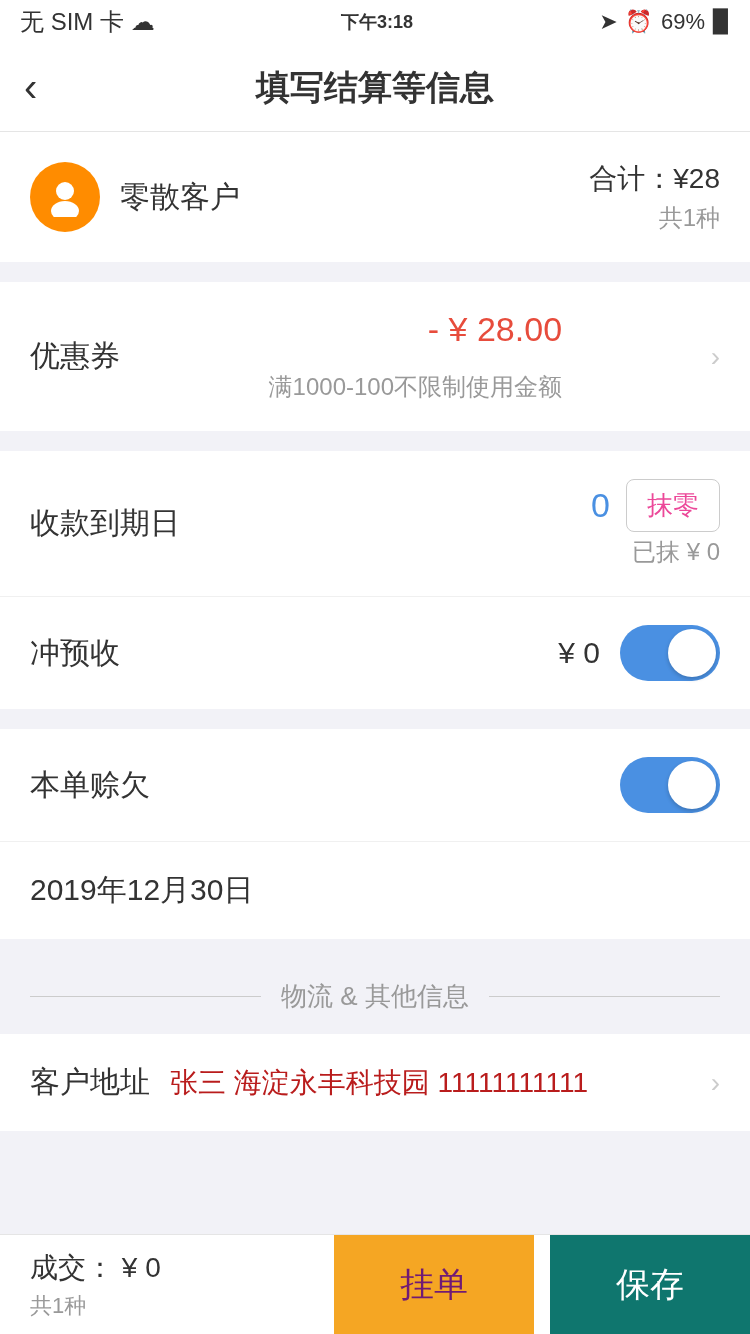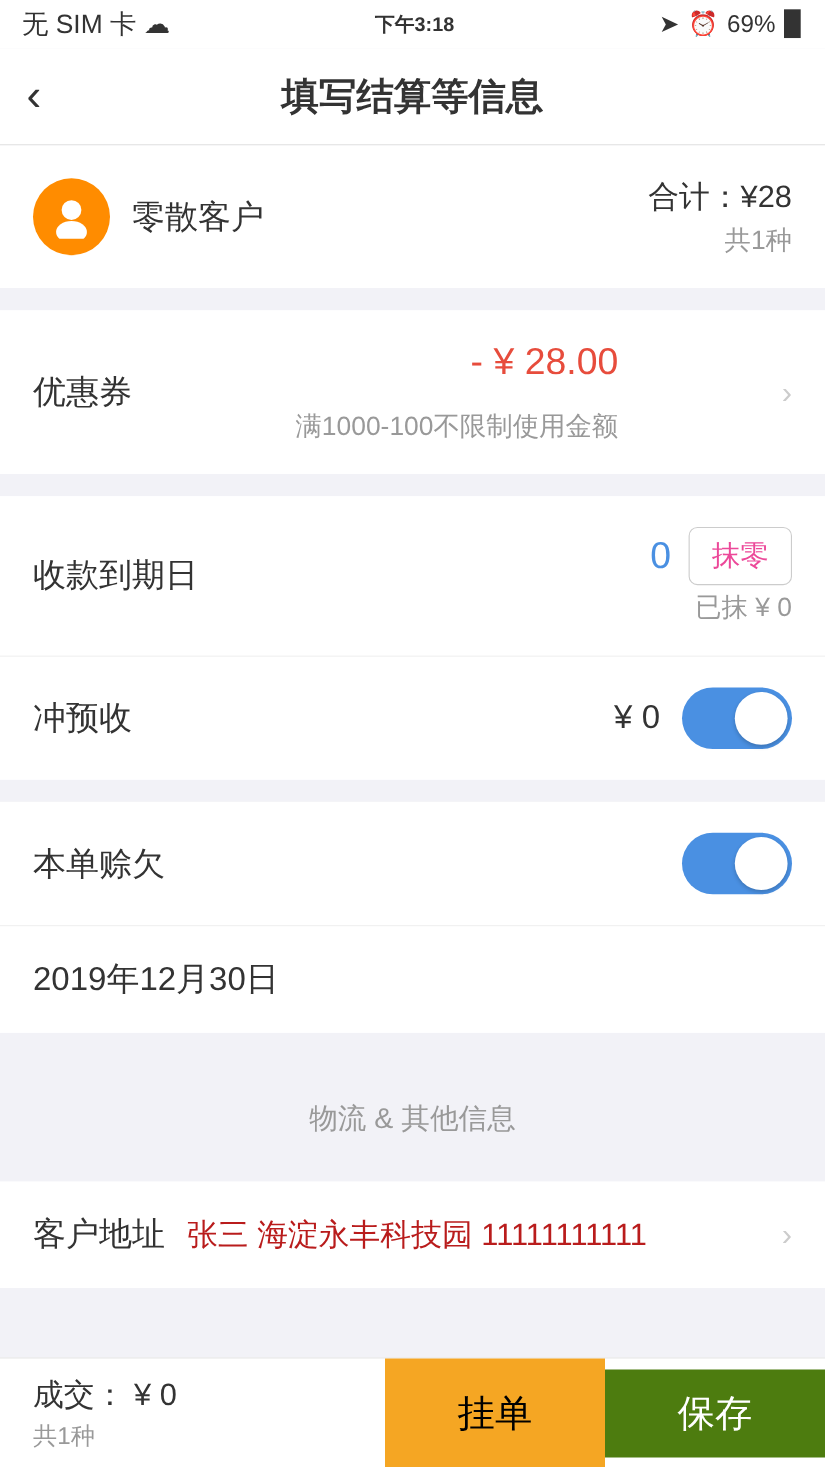--- a/index.html
+++ b/index.html
@@ -174,21 +174,20 @@
 
     
     .logistics-header {
       background: #f2f2f7;
       padding: 20px 30px;
       text-align: center;
       display: flex;
       align-items: center;
       justify-content: center;
       gap: 20px;
-      flex-direction: column;
     }
     .logistics-line {
       flex: 1;
       height: 1px;
       background: #ccc;
     }
     .logistics-title { font-size: 26px; color: #999; }
 
     
     .address-row {
@@ -217,39 +216,40 @@
     .bottom-info {
       flex: 1;
       padding: 0 30px;
     }
     .bottom-deal { font-size: 28px; color: #333; }
     .bottom-count { font-size: 22px; color: #999; margin-top: 4px; }
     .btn-hold {
       width: 200px;
       height: 100px;
       background: #f5a623;
-      color: #000000;
+      color: #701a75;
       font-size: 34px;
       display: flex;
       align-items: center;
       justify-content: center;
       cursor: pointer;
       border: none;
     }
     .btn-save {
       width: 200px;
-      height: 80px;
-      background: #4d7c0f;
+      height: 100px;
+      background: #0f766e;
       color: #fff;
       font-size: 34px;
       display: flex;
       align-items: center;
       justify-content: center;
       cursor: pointer;
       border: none;
+      margin-left: 16px;
     }
 
     .amount-col { text-align: right; }
     .already-deducted { font-size: 24px; color: #999; margin-top: 4px; }
 
     .prepay-right { flex-direction: column; align-items: flex-end; gap: 4px; }
   </style>
 </head>
 <body>
 

